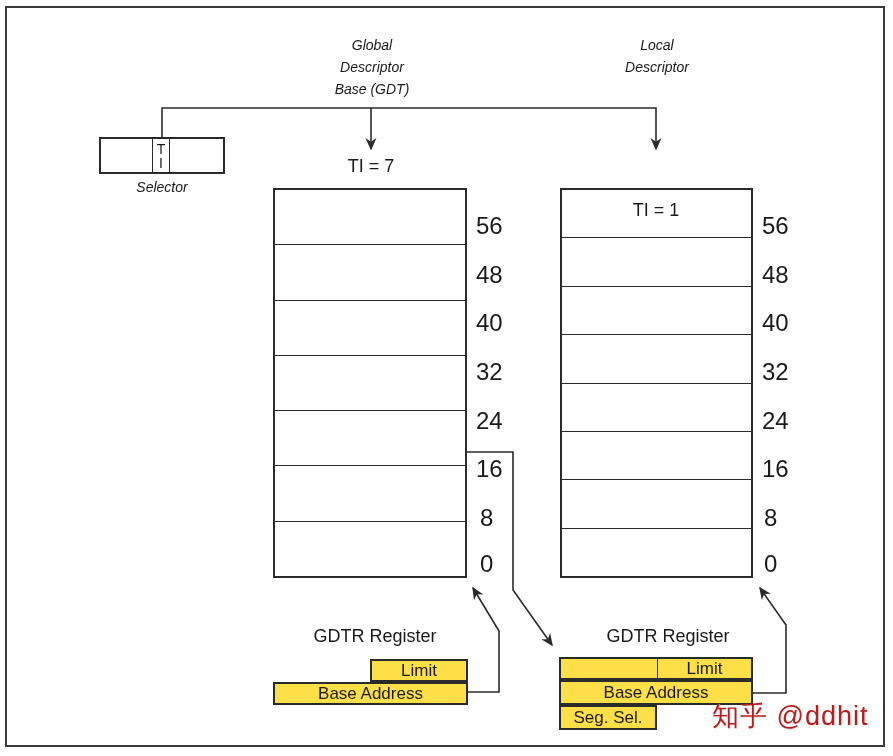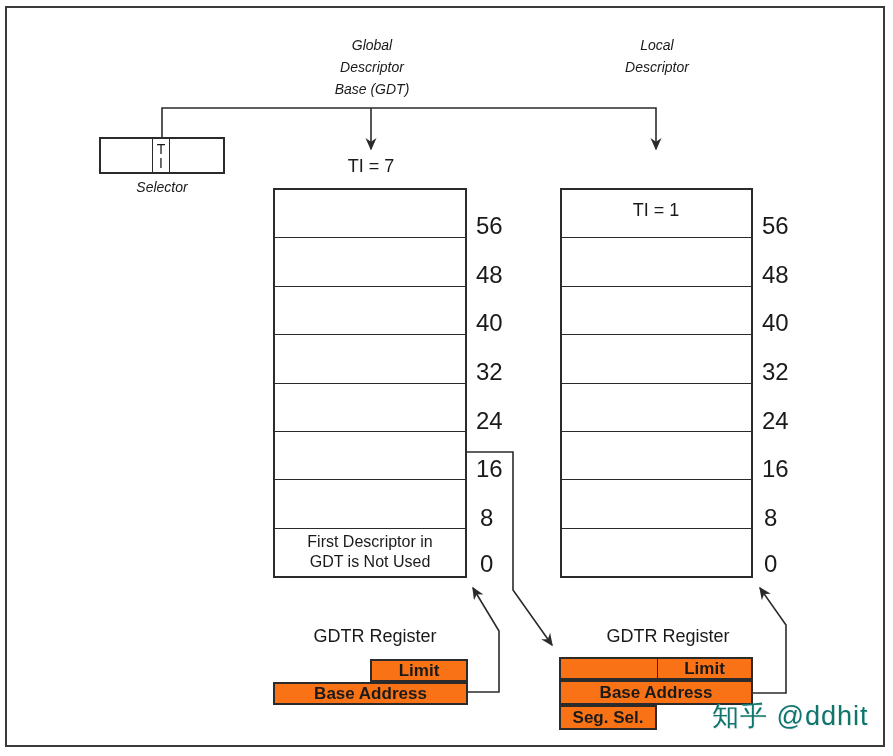--- a/index.html
+++ b/index.html
@@ -33,31 +33,30 @@
     border:2px solid #2b2b2b; background:#fff; z-index:2;
   }
   .selbox .ti-cell {
     position:absolute; left:51px; top:0; width:16px; height:100%;
     border-left:1.5px solid #2b2b2b; border-right:1.5px solid #2b2b2b;
     display:flex; flex-direction:column; align-items:center; justify-content:center;
     font-size:14px; line-height:14px;
   }
   .reg-title { font-size:18px; }
   .regbox {
-    position:absolute; z-index:2; background:#f97316; border:2px solid #2b2b2b;
+    position:absolute; z-index:2; background:#fde047; border:2px solid #2b2b2b;
     font-size:17px; display:flex; align-items:center; justify-content:center;
     box-sizing:content-box;
-    font-weight:bold;
   }
   .ldtr-top { padding:0; }
   .ldtr-top .cell-left { width:96px; height:100%; border-right:1.5px solid #2b2b2b; }
   .ldtr-top .cell-right { flex:1; display:flex; align-items:center; justify-content:center; height:100%; }
   .watermark {
     position:absolute; left:712px; top:701px; z-index:4;
-    font-size:27px; line-height:30px; color:#0f766e; letter-spacing:1px;
+    font-size:27px; line-height:30px; color:#b91c1c; letter-spacing:1px;
     text-shadow:1px 1px 0 #eee;
   }
 </style>
 </head>
 <body>
 
 <div class="stage">
 
   <div class="frame"></div>
 
@@ -104,24 +103,20 @@
   </div>
 
   <div class="desc-table" style="left:273px; top:188px; width:190px; height:386px;">
     <div class="row"></div>
     <div class="row"></div>
     <div class="row"></div>
     <div class="row"></div>
     <div class="row"></div>
     <div class="row"></div>
     <div class="row"></div>
-    <div class="row note">
-      <span>First Descriptor in</span>
-      <span>GDT is Not Used</span>
-    </div>
   </div>
 
   <div class="desc-table" style="left:560px; top:188px; width:189px; height:386px;">
     <div class="row"></div>
     <div class="row"></div>
     <div class="row"></div>
     <div class="row"></div>
     <div class="row"></div>
     <div class="row"></div>
     <div class="row"></div>

